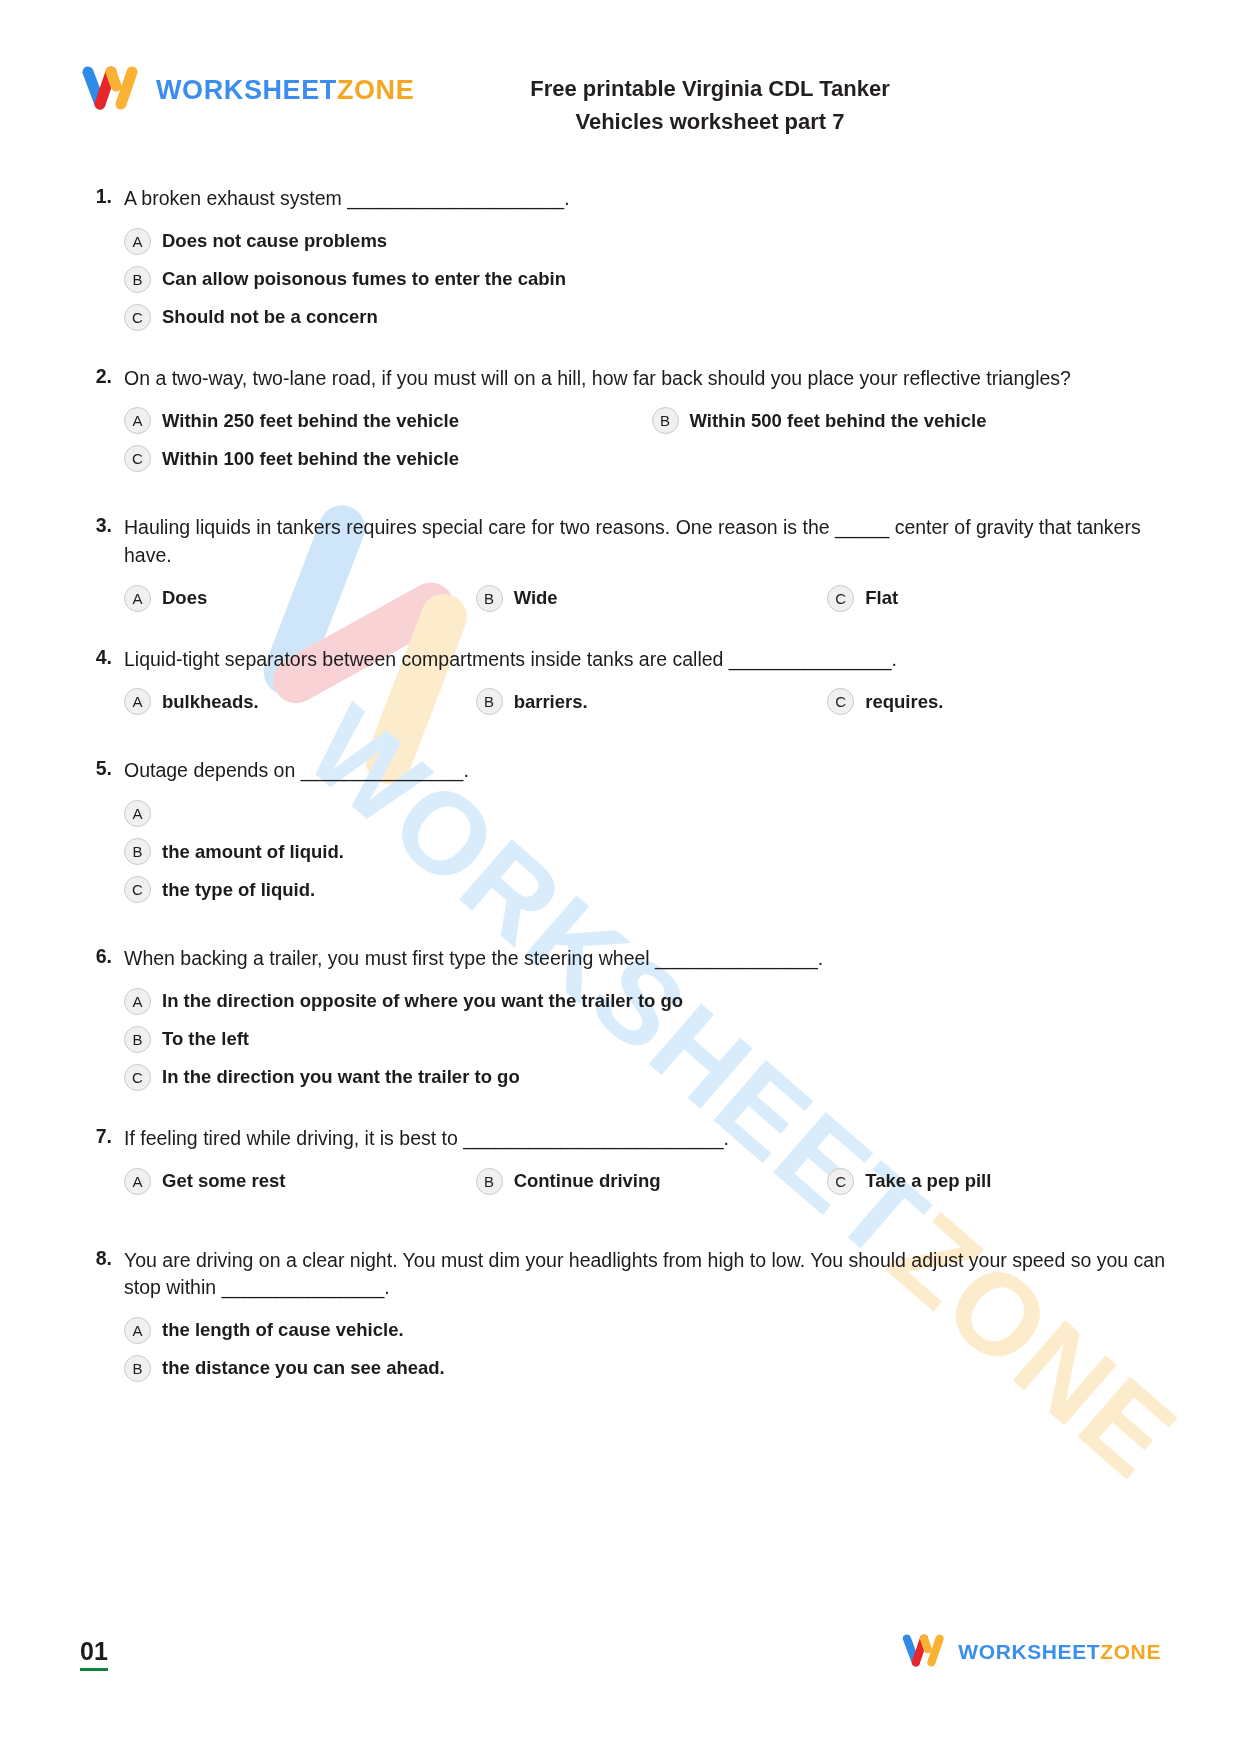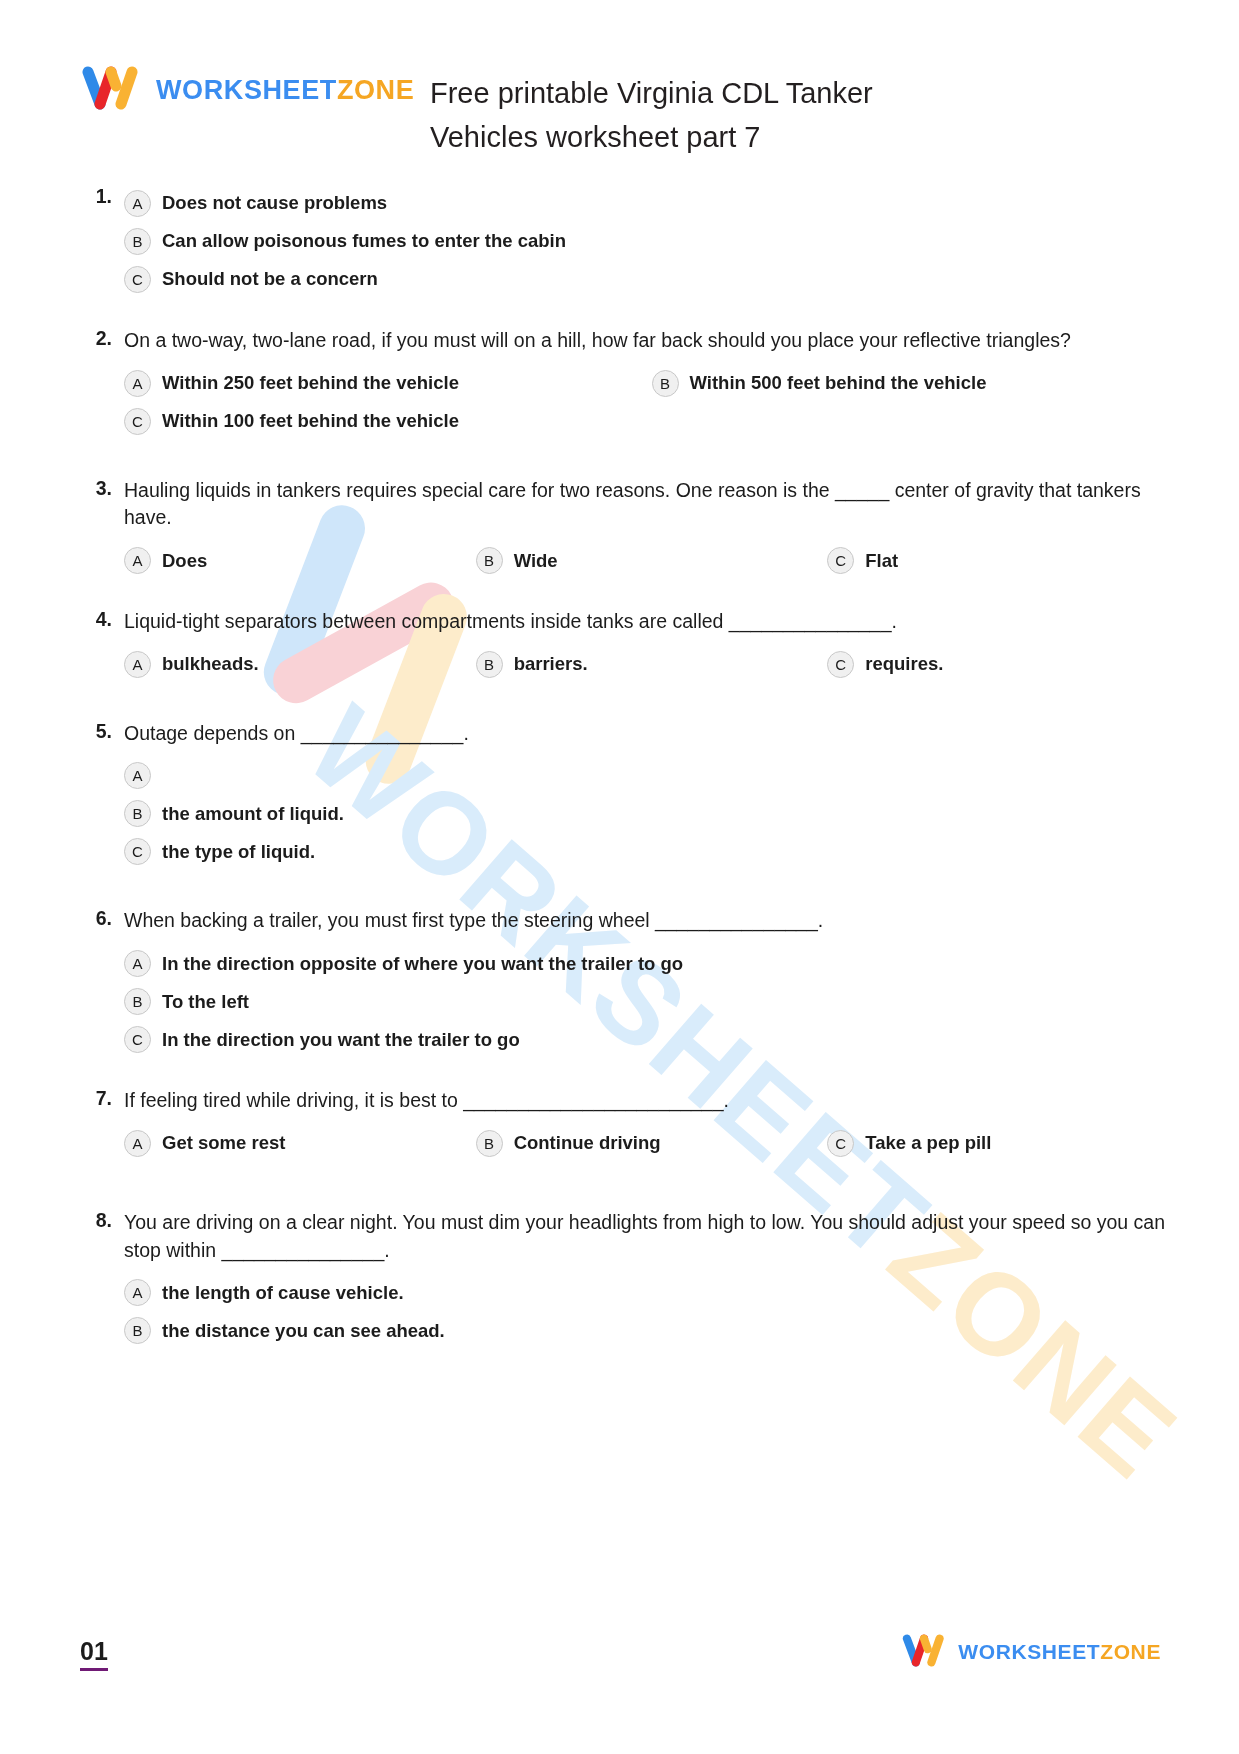--- a/index.html
+++ b/index.html
@@ -85,23 +85,23 @@
     color: #3b8df0;
     font-family: "Liberation Sans", sans-serif;
   }
   .brand-word .zone { color: #f5a623; }
 
   .doc-title {
     position: absolute;
     left: 430px;
     top: 72px;
     width: 560px;
-    text-align: left;
-    font-size: 29px;
-    font-weight: 400;
+    text-align: center;
+    font-size: 22px;
+    font-weight: 700;
     line-height: 1.5;
     color: #231f20;
     font-family: "Liberation Sans", sans-serif;
   }
 
   
   .content {
     position: absolute;
     left: 0;
     top: 185px;
@@ -182,21 +182,21 @@
     height: 60px;
     z-index: 3;
   }
   .page-no {
     position: absolute;
     left: 80px;
     top: 6px;
     font-size: 25px;
     font-weight: 700;
     color: #1c1c1c;
-    border-bottom: 3px solid #701a75;
+    border-bottom: 3px solid #15803d;
     padding-bottom: 2px;
     line-height: 1.1;
     font-family: "Liberation Sans", sans-serif;
   }
   .footer-brand {
     position: absolute;
     right: 78px;
     top: 2px;
     display: flex;
     align-items: center;
@@ -234,20 +234,21 @@
     </div>
     <div class="doc-title">
       <div>Free printable Virginia CDL Tanker</div>
       <div>Vehicles worksheet part 7</div>
     </div>
   </div>
 
   <div class="content">
       <div class="q">
         <div class="q-num">1.</div>
+        <div class="q-text">A broken exhaust system ____________________.</div>
         <div class="opts cols1">
           <div class="opt">
             <div class="bubble">A</div>
             <div class="opt-label">Does not cause problems</div>
           </div>
           <div class="opt">
             <div class="bubble">B</div>
             <div class="opt-label">Can allow poisonous fumes to enter the cabin</div>
           </div>
           <div class="opt">

